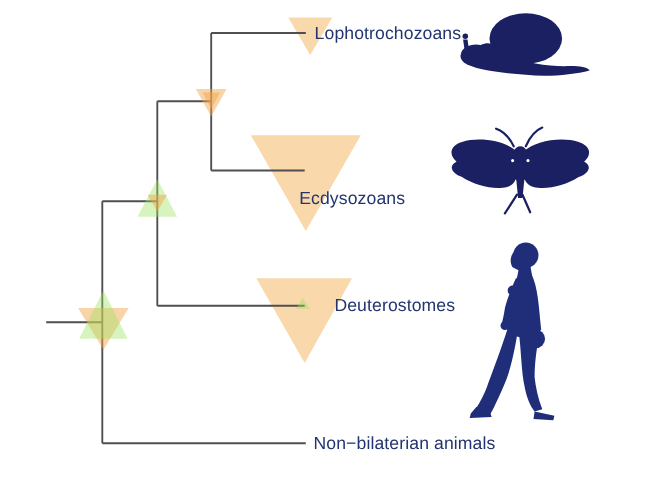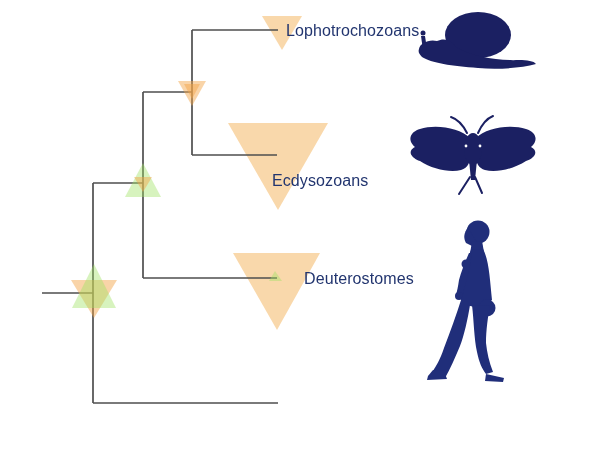--- a/index.html
+++ b/index.html
@@ -107,13 +107,14 @@
       <path d="M427,380 L447,379 L444,371 L433,370 L428,376 Z"></path>
       <path d="M472,305 C474,322 474,338 477,352 C479,362 482,369 486,374
                L493,372 C489,362 487,352 486,343 C486,330 488,316 490,306 Z"></path>
       <path d="M486,374 L504,378 L503,382 L485,381 Z"></path>
     </g>
   </svg>
 
   <div class="taxon-label" id="label-loph">Lophotrochozoans</div>
   <div class="taxon-label" id="label-ecdy">Ecdysozoans</div>
   <div class="taxon-label" id="label-deut">Deuterostomes</div>
+  <div class="taxon-label" id="label-nonb">Non−bilaterian animals</div>
 </div>
 
 </body></html>

